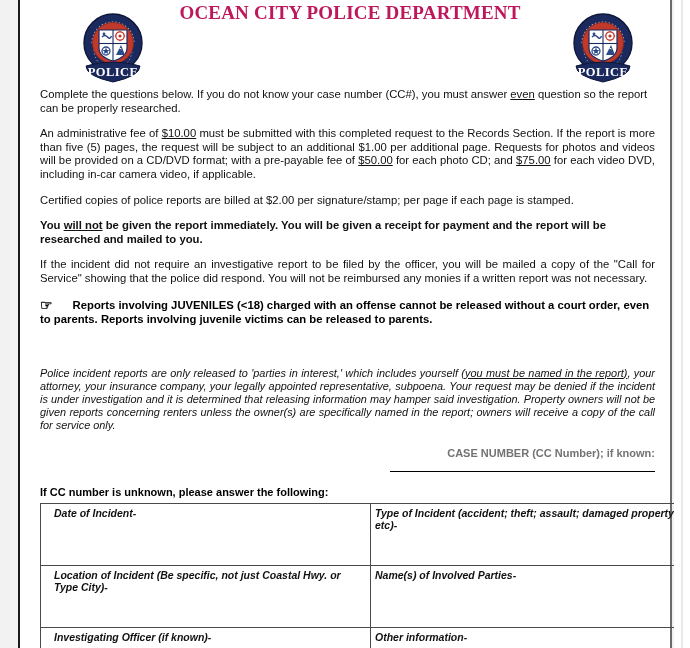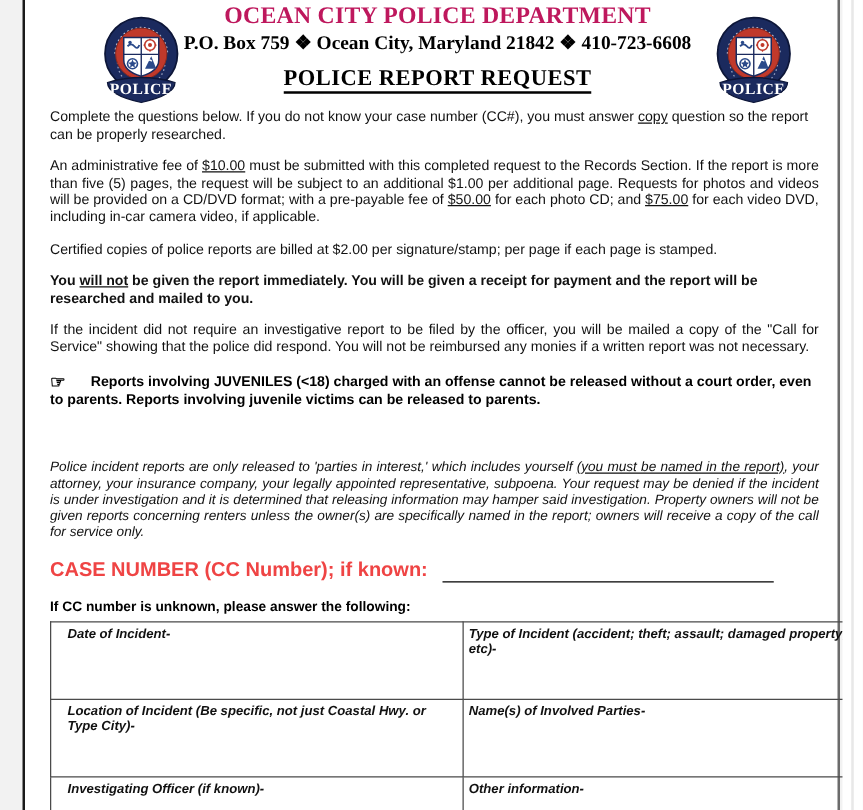--- a/index.html
+++ b/index.html
@@ -149,23 +149,24 @@
     text-align: justify;
     margin-bottom: 14px;
     margin-top: 40px;
   }
 
   
   .case-line {
     display: flex;
     align-items: flex-end;
     font-weight: bold;
-    font-size: 16px;
+    font-size: 11px;
     margin: 6px 0 0 0;
-    color: #ef4444;
+    color: #737373;
+    flex-direction: column;
   }
   .case-label { white-space: nowrap; }
   .case-rule {
     margin-left: 12px;
     width: 265px;
     border-bottom: 1.6px solid #000;
     height: 12px;
   }
   .subhead {
     font-weight: bold;
@@ -238,21 +239,20 @@
             <path d="M34 43 L39 33 L43 43 Z" fill="#2b4a8a"></path>
             <path d="M34.5 37 q3 -2 5 0" fill="none" stroke="#ffffff" stroke-width="1"></path>
 
             <path d="M4 54 Q31 46 58 54 Q58 64 31 70 Q4 64 4 54 Z" fill="#1b2a5e" stroke="#0d1638" stroke-width="1"></path>
             <text x="31" y="63.5" text-anchor="middle" font-family="Liberation Serif, serif" font-size="12.5" font-weight="bold" fill="#ffffff" letter-spacing="0.4">POLICE</text>
           </svg>
         </div>
 
         <div class="title-block">
           <div class="dept-name">OCEAN CITY POLICE DEPARTMENT</div>
-          <div class="dept-addr">P.O. Box 759 ❖ Ocean City, Maryland  21842 ❖ 410-723-6608</div>
         </div>
 
         <div class="badge right">
           <svg viewBox="0 0 62 72" width="62" height="72" aria-hidden="true">
             <circle cx="31" cy="31" r="29" fill="#1b2a5e"></circle>
             <circle cx="31" cy="31" r="29" fill="none" stroke="#0d1638" stroke-width="1.4"></circle>
             <path d="M10 31 A21 21 0 0 1 52 31" fill="none" stroke="#cfd6ea" stroke-width="1.1" stroke-dasharray="1.4 2.1" opacity="0.85"></path>
             <path d="M12 38 A19 19 0 0 0 50 38" fill="none" stroke="#cfd6ea" stroke-width="1" stroke-dasharray="1.3 2.2" opacity="0.7"></path>
             <circle cx="31" cy="31" r="20.5" fill="#c0392b"></circle>
             <circle cx="31" cy="31" r="20.5" fill="none" stroke="#8e2a1e" stroke-width="0.8"></circle>
@@ -269,29 +269,26 @@
             <line x1="42" y1="24" x2="43.2" y2="24" stroke="#c0392b" stroke-width="1"></line>
             <circle cx="24" cy="39" r="4" fill="none" stroke="#2b4a8a" stroke-width="1.3"></circle>
             <path d="M24 35.6 l1 2.3 l2.4 .2 l-1.9 1.6 l.6 2.4 l-2.1 -1.3 l-2.1 1.3 l.6 -2.4 l-1.9 -1.6 l2.4 -.2 Z" fill="#2b4a8a"></path>
             <path d="M34 43 L39 33 L43 43 Z" fill="#2b4a8a"></path>
             <path d="M34.5 37 q3 -2 5 0" fill="none" stroke="#ffffff" stroke-width="1"></path>
             <path d="M4 54 Q31 46 58 54 Q58 64 31 70 Q4 64 4 54 Z" fill="#1b2a5e" stroke="#0d1638" stroke-width="1"></path>
             <text x="31" y="63.5" text-anchor="middle" font-family="Liberation Serif, serif" font-size="12.5" font-weight="bold" fill="#ffffff" letter-spacing="0.4">POLICE</text>
           </svg>
         </div>
 
-        <div class="form-title">
-          <span>POLICE REPORT REQUEST</span>
-        </div>
       </div>
 
       <div class="body-area">
 
         <p class="para">
-          <span>Complete the questions below.  If you do not know your case number (CC#), you must answer </span><span class="u">copy</span><span> question so the report can be properly researched.</span>
+          <span>Complete the questions below.  If you do not know your case number (CC#), you must answer </span><span class="u">even</span><span> question so the report can be properly researched.</span>
         </p>
 
         <p class="para justify">
           <span>An administrative fee of </span><span class="u">$10.00</span><span> must be submitted with this completed request to the Records Section. If the report is more than five (5) pages, the request will be subject to an additional $1.00 per additional page.  Requests for photos and videos will be provided on a CD/DVD format; with a pre-payable fee of </span><span class="u">$50.00</span><span> for each photo CD; and </span><span class="u">$75.00</span><span> for each video DVD, including in-car camera video, if applicable.</span>
         </p>
 
         <p class="para">Certified copies of police reports are billed at $2.00 per signature/stamp; per page if each page is stamped.</p>
 
         <p class="para bold">
           <span>You </span><span class="u">will not</span><span> be given the report immediately.  You will be given a receipt for payment and the report will be researched and mailed to you.</span>

